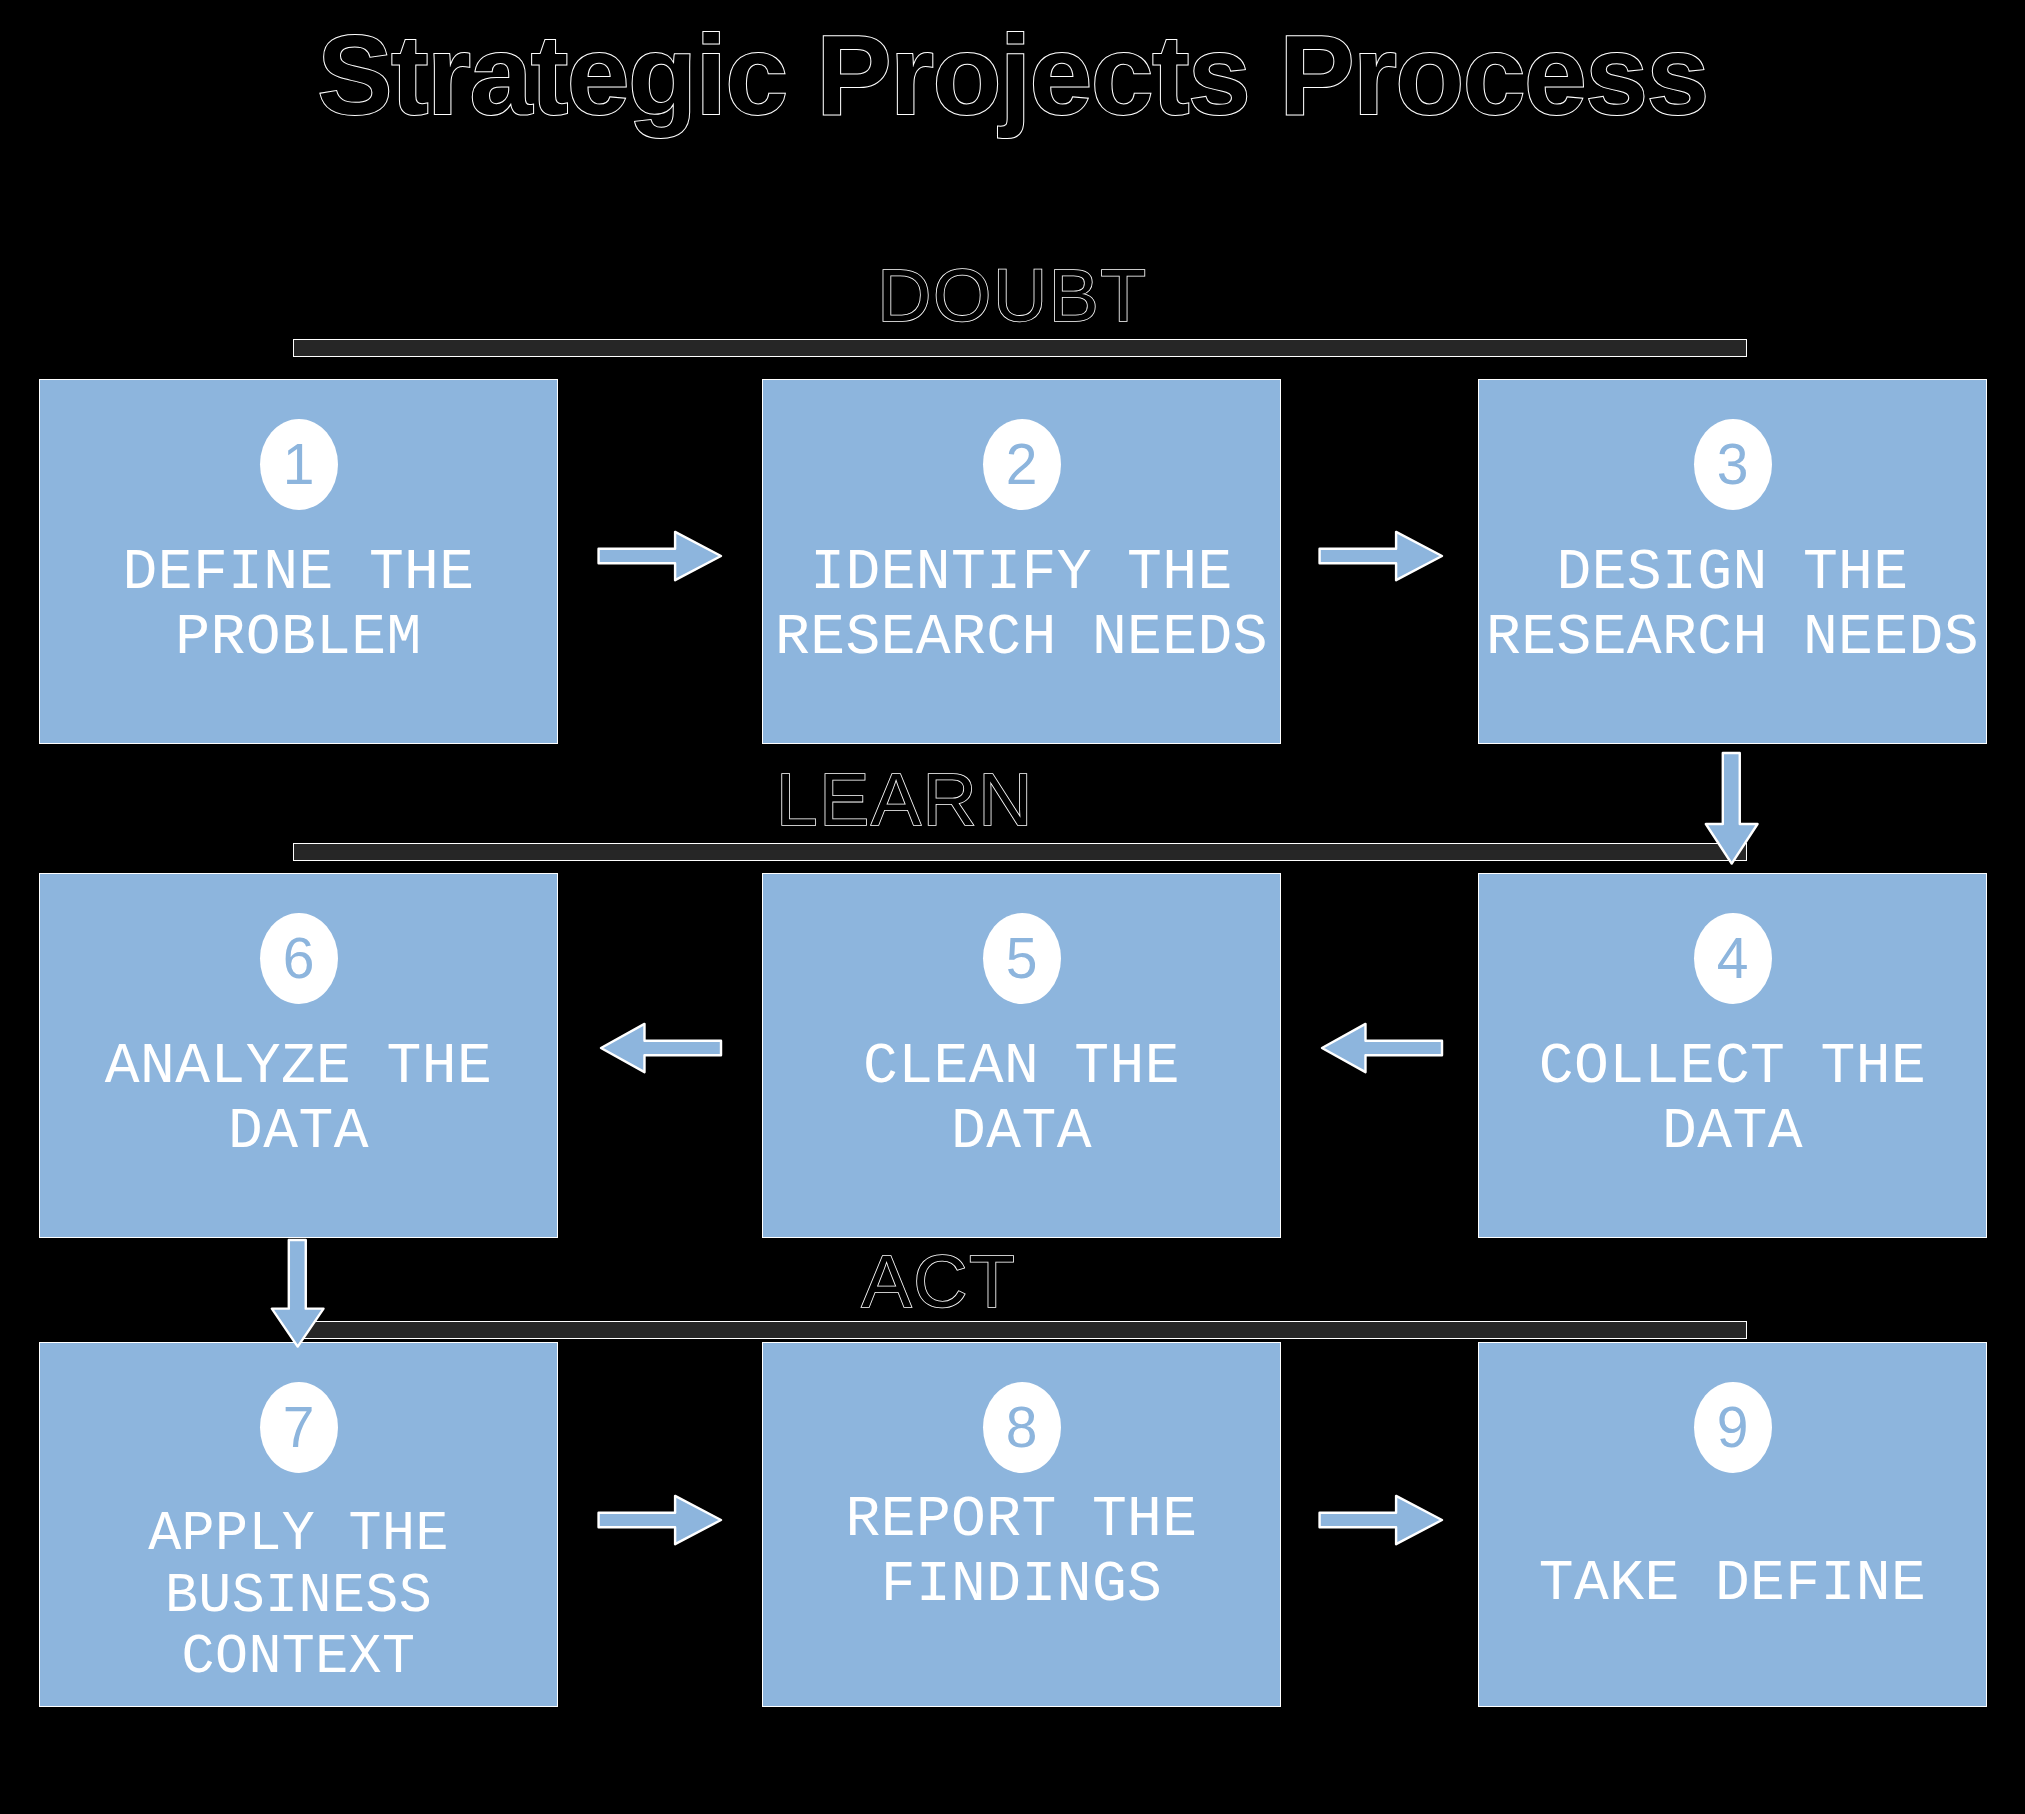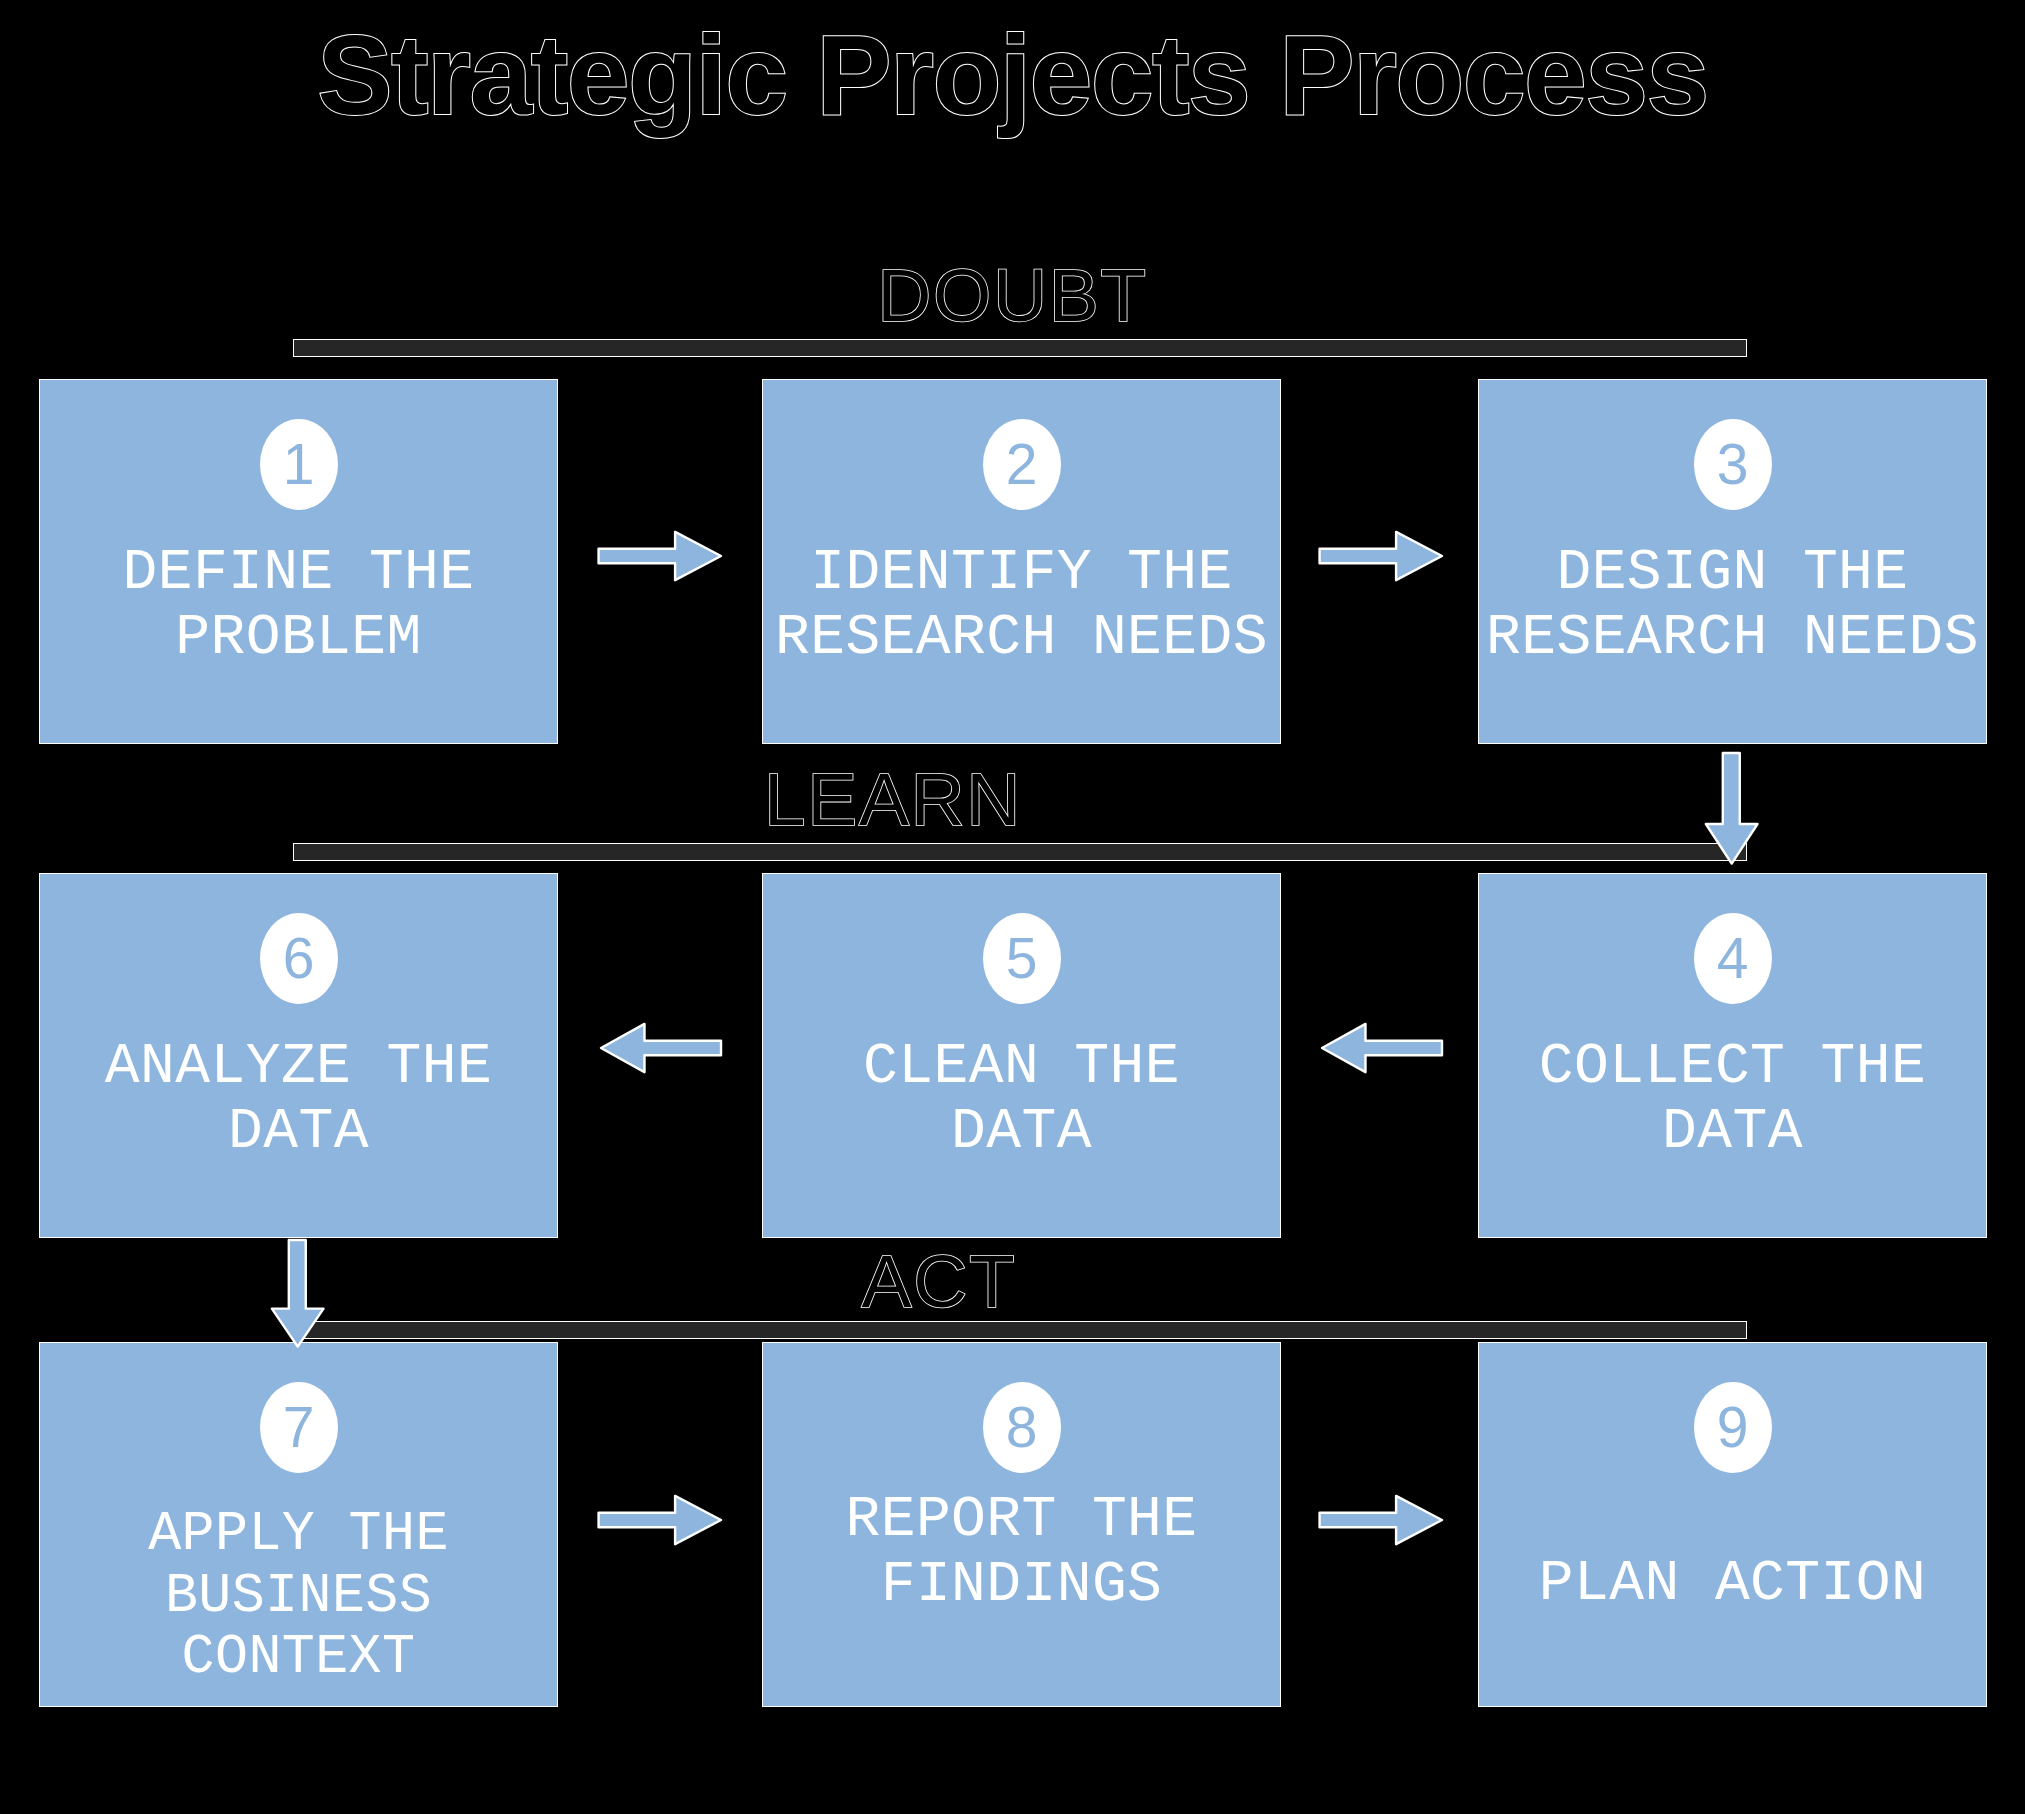--- a/index.html
+++ b/index.html
@@ -86,21 +86,21 @@
   .arrow svg { display:block; overflow:visible; }
 </style>
 </head>
 <body>
 
 <div id="title">Strategic Projects Process</div>
 
 <div class="band-label" style="left:0; top:258px; width:2025px;">DOUBT</div>
 <div class="band-rule" style="left:293px; top:339px; width:1454px;"></div>
 
-<div class="band-label" style="left:0; top:762px; width:1786px;">LEARN</div>
+<div class="band-label" style="left:12px; top:762px; width:1786px;">LEARN</div>
 <div class="band-rule" style="left:293px; top:843px; width:1454px;"></div>
 
 <div class="band-label" style="left:4px; top:1244px; width:1870px;">ACT</div>
 <div class="band-rule" style="left:293px; top:1321px; width:1454px;"></div>
 
 <div class="step-box" style="left:39px; top:379px; width:519px; height:365px; padding-top:39px;">
   <div class="step-badge">1</div>
   <div class="step-label" style="margin-top:31px;">DEFINE THE
 PROBLEM</div>
 </div>
@@ -142,21 +142,21 @@
 </div>
 
 <div class="step-box" style="left:762px; top:1342px; width:519px; height:365px; padding-top:39px;">
   <div class="step-badge">8</div>
   <div class="step-label" style="margin-top:15px;">REPORT THE
 FINDINGS</div>
 </div>
 
 <div class="step-box" style="left:1478px; top:1342px; width:509px; height:365px; padding-top:39px;">
   <div class="step-badge">9</div>
-  <div class="step-label" style="margin-top:79px;">PLAN ACTION</div>
+  <div class="step-label" style="margin-top:79px;">TAKE DEFINE</div>
 </div>
 
 <div class="arrow" style="left:598px; top:527px;">
   <svg width="126" height="58" viewBox="0 0 155 72">
     <path d="M0 27 L95 27 L95 6 L152 36 L95 66 L95 45 L0 45 Z" fill="#8db5dd" stroke="#ffffff" stroke-width="3" stroke-linejoin="round"></path>
   </svg>
 </div>
 
 <div class="arrow" style="left:1319px; top:527px;">
   <svg width="126" height="58" viewBox="0 0 155 72">

